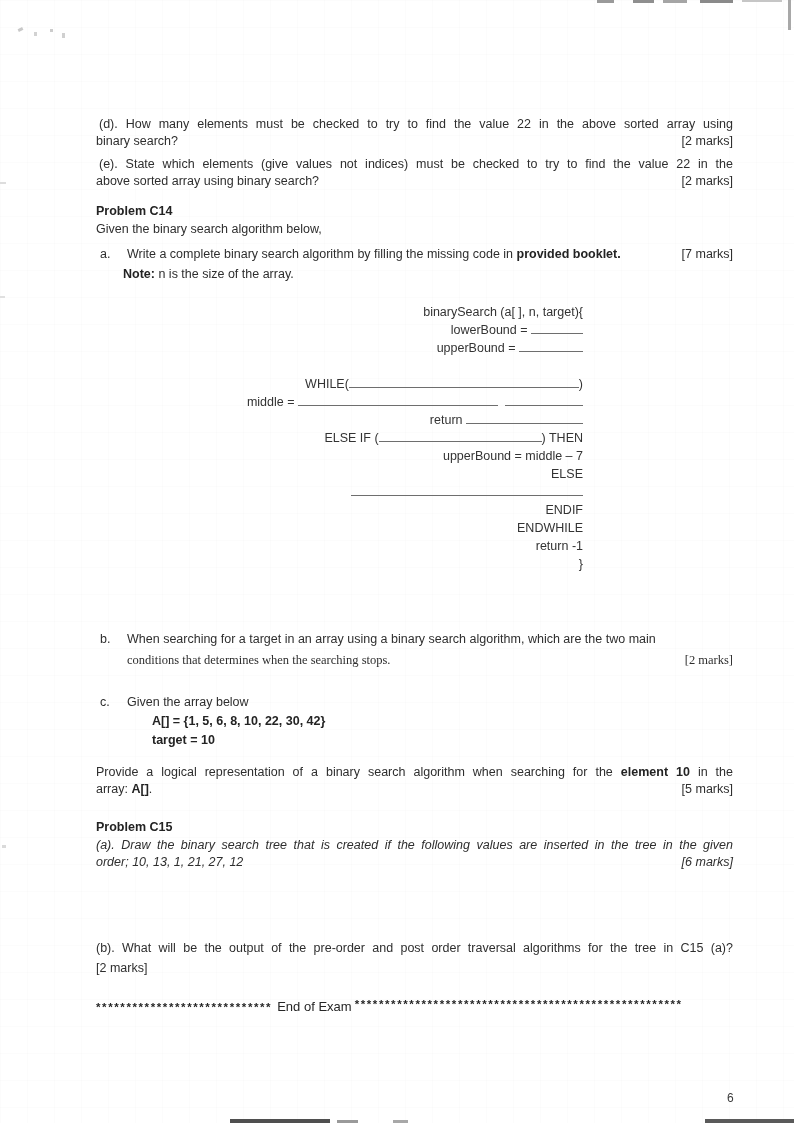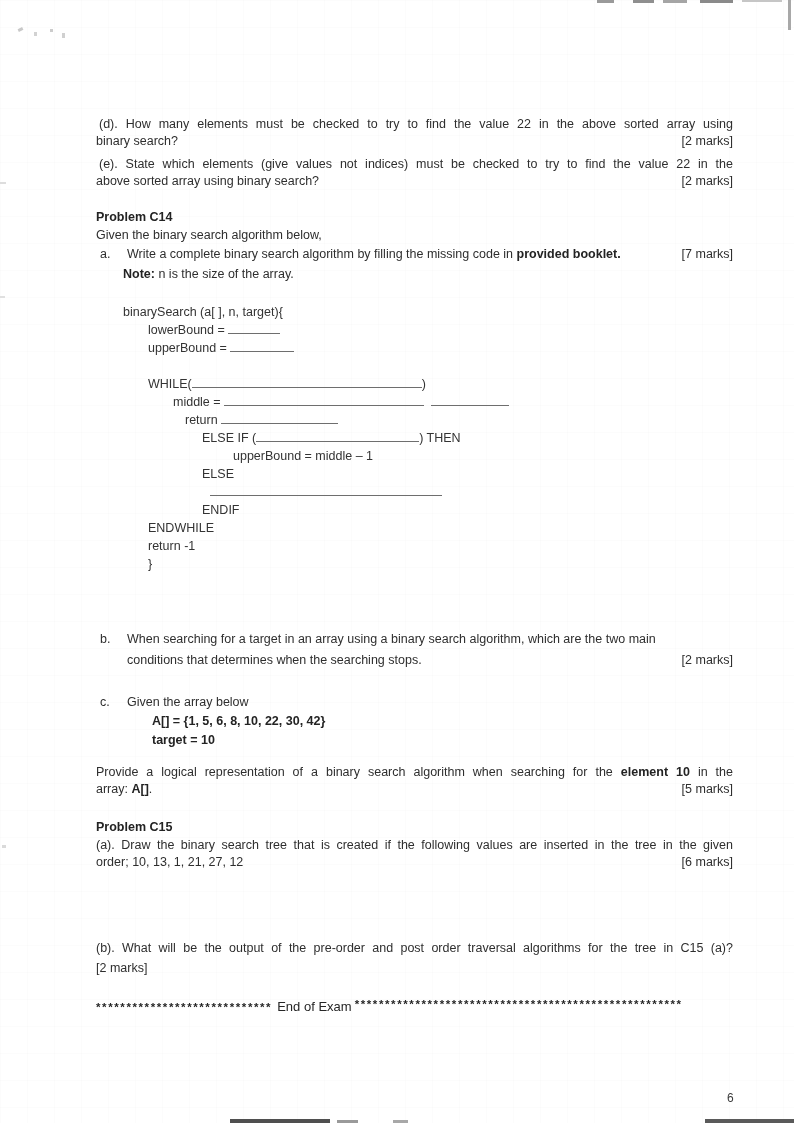--- a/index.html
+++ b/index.html
@@ -25,21 +25,21 @@
   .jline{text-align:justify;text-align-last:justify;}
   .jline{display:block;}
   .row2{display:flex;justify-content:space-between;}
   .bold{font-weight:bold;color:#232323;}
   .title{font-weight:bold;color:#232323;}
   .hang{display:flex;}
   .hang .lbl{width:27px;flex:0 0 27px;}
   .hang .txt{flex:1;}
   
   .code{position:absolute;left:123px;top:303px;width:460px;line-height:18px;font-size:12.5px;color:#333;}
-  .cl{height:18px;white-space:nowrap;}
+  .cl{height:18px;white-space:nowrap;text-align:right;}
   .bl{display:inline-block;border-bottom:1.4px solid #6e6e6e;height:11px;vertical-align:baseline;}
   
   .i1{padding-left:25px;}
   .i2{padding-left:45px;}
   .i2b{padding-left:50px;}
   .i3{padding-left:62px;}
   .i4{padding-left:79px;}
   .i5{padding-left:110px;}
   .i4b{padding-left:87px;}
   
@@ -66,21 +66,21 @@
   </div>
 
   <div class="blk" style="top:156px;line-height:17px;">
     <span class="jline" style="text-indent:3px;">(e). State which elements (give values not indices) must be checked to try to find the value 22 in the</span>
     <div class="row2">
       <span>above sorted array using binary search?</span>
       <span class="marks">[2 marks]</span>
     </div>
   </div>
 
-  <div class="blk" style="top:208px;line-height:18px;">
+  <div class="blk" style="top:202px;line-height:18px;">
     <div class="title">Problem C14</div>
     <div>Given the binary search algorithm below,</div>
   </div>
 
   <div class="blk hang" style="top:247px;left:100px;width:633px;">
     <span class="lbl">a.</span>
     <span class="txt"><span>Write a complete binary search algorithm by filling the missing code in </span><span class="bold">provided booklet.</span></span>
     <span class="marks">[7 marks]</span>
   </div>
 
@@ -90,34 +90,34 @@
 
   <div class="code">
     <div class="cl"><span>binarySearch (a[ ], n, target){</span></div>
     <div class="cl i1"><span>lowerBound = </span><span class="bl" style="width:52px;"></span></div>
     <div class="cl i1"><span>upperBound = </span><span class="bl" style="width:64px;"></span></div>
     <div class="cl"></div>
     <div class="cl i1"><span>WHILE(</span><span class="bl" style="width:230px;"></span><span>)</span></div>
     <div class="cl i2b"><span>middle = </span><span class="bl" style="width:200px;"></span><span style="display:inline-block;width:7px;"></span><span class="bl" style="width:78px;"></span></div>
     <div class="cl i3"><span>return </span><span class="bl" style="width:117px;"></span></div>
     <div class="cl i4"><span>ELSE IF (</span><span class="bl" style="width:163px;"></span><span>) THEN</span></div>
-    <div class="cl i5"><span>upperBound = middle – 1</span></div>
+    <div class="cl i5"><span>upperBound = middle – 7</span></div>
     <div class="cl i4"><span>ELSE</span></div>
     <div class="cl i4b"><span class="bl" style="width:232px;"></span></div>
     <div class="cl i4"><span>ENDIF</span></div>
     <div class="cl i1"><span>ENDWHILE</span></div>
     <div class="cl i1"><span>return -1</span></div>
     <div class="cl i1"><span>}</span></div>
   </div>
 
   <div class="blk hang" style="top:629px;left:100px;width:633px;line-height:21px;">
     <span class="lbl">b.</span>
     <span class="txt">
       <span style="display:block;">When searching for a target in an array using a binary search algorithm, which are the two main</span>
-      <span class="row2" style="display:flex;">
+      <span class="row2" style="display:flex;font-family:Liberation Serif, serif;">
         <span>conditions that determines when the searching stops.</span>
         <span class="marks">[2 marks]</span>
       </span>
     </span>
   </div>
 
   <div class="blk hang" style="top:693px;left:100px;width:633px;line-height:19px;">
     <span class="lbl">c.</span>
     <span class="txt">
       <span style="display:block;">Given the array below</span>
@@ -131,21 +131,21 @@
     <div class="row2">
       <span><span>array: </span><span class="bold">A[]</span><span>.</span></span>
       <span class="marks">[5 marks]</span>
     </div>
   </div>
 
   <div class="blk" style="top:819px;line-height:17px;">
     <div class="title">Problem C15</div>
   </div>
 
-  <div class="blk" style="top:837px;line-height:17px;">
+  <div class="blk" style="top:837px;line-height:17px;font-style:italic;">
     <span class="jline">(a). Draw the binary search tree that is created if the following values are inserted in the tree in the given</span>
     <div class="row2">
       <span>order; 10, 13, 1, 21, 27, 12</span>
       <span class="marks">[6 marks]</span>
     </div>
   </div>
 
   <div class="blk" style="top:938px;line-height:20px;">
     <span class="jline">(b). What will be the output of the pre-order and post order traversal algorithms for the tree in C15 (a)?</span>
     <div>[2 marks]</div>

